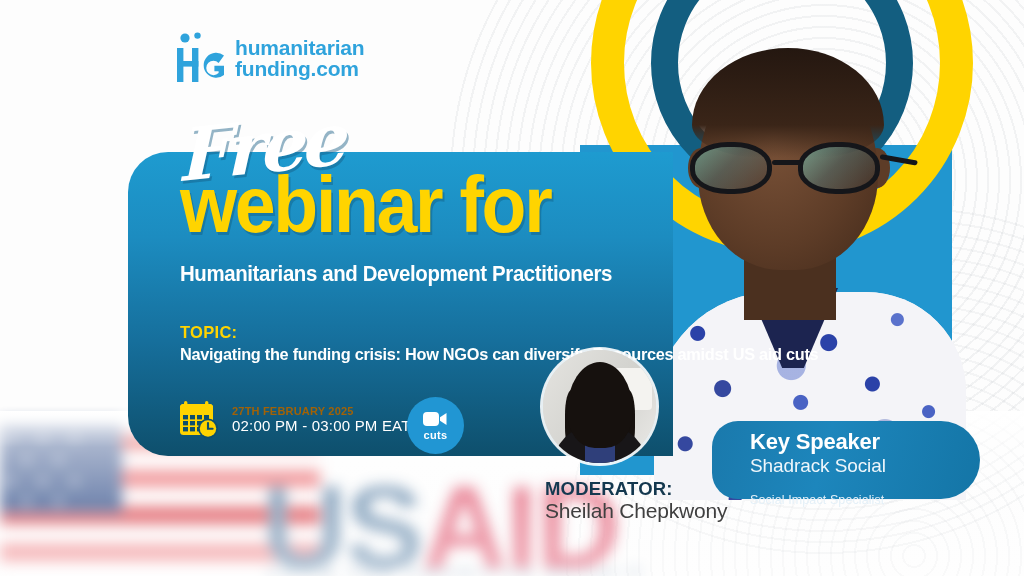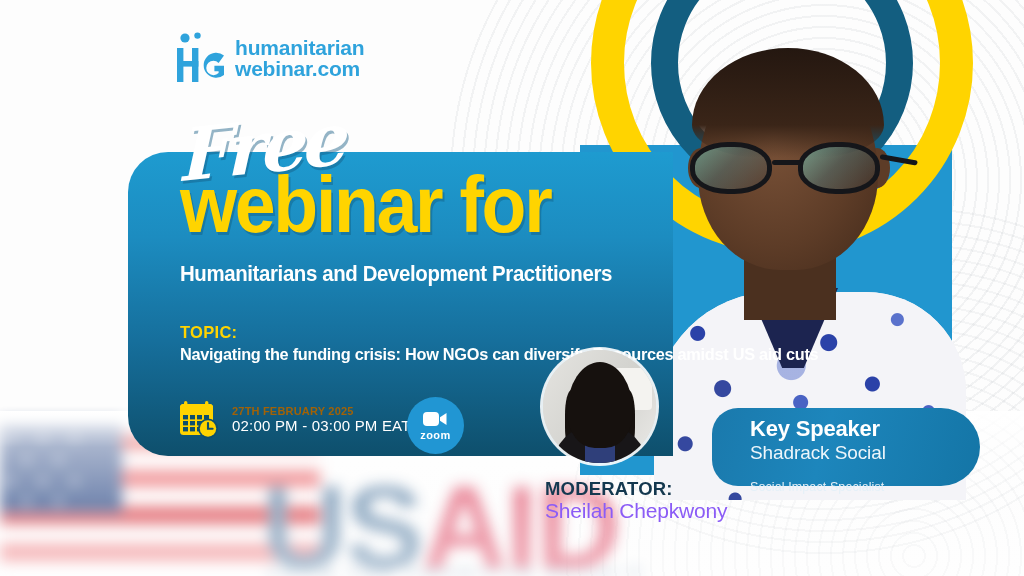--- a/index.html
+++ b/index.html
@@ -248,26 +248,26 @@
   .mod-hair-side { position:absolute; top:40px; width:16px; height:62px; background:#16110e; border-radius:40%; }
   .mod-hair-side.l { left:22px; }
   .mod-hair-side.r { left:76px; }
   .mod-face { position:absolute; left:36px; top:25px; width:42px; height:52px; background:#6b4429; border-radius:48% 48% 50% 50%/42% 42% 58% 58%; }
   .mod-smile { position:absolute; left:48px; top:56px; width:19px; height:9px; background:#f3ece6; border-radius:0 0 12px 12px; }
   .mod-jacket { position:absolute; left:10px; top:76px; width:94px; height:44px; background:#181618; border-radius:40px 40px 0 0; }
   .mod-top { position:absolute; left:42px; top:80px; width:30px; height:40px; background:#2f3f7a; border-radius:14px 14px 0 0; }
 
   .mod-text { position:absolute; left:545px; top:478px; width:215px; text-align:left; z-index:8; }
   .mod-role { font-size:18.5px; font-weight:bold; color:#14384f; letter-spacing:.2px; }
-  .mod-name { font-size:21px; color:#8b5cf6; letter-spacing:-.2px; margin-top:-1px; }
+  .mod-name { font-size:21px; color:#404040; letter-spacing:-.2px; margin-top:-1px; }
   .mod-sub { font-size:13px; font-weight:bold; color:#1c2430; margin-top:1px; }
 
   
   .speaker-banner {
-    position:absolute; left:712px; top:408px; width:268px; height:78px;
+    position:absolute; left:712px; top:421px; width:268px; height:78px;
     background:linear-gradient(105deg, #1A79AC 0%, #1D86BC 42%, #1475A6 100%);
     border-radius:28px 42px 42px 28px;
     z-index:9;
   }
   .sb-inner { position:absolute; left:38px; top:9px; }
   .sb-title { font-size:22px; font-weight:bold; color:#ffffff; letter-spacing:-.2px; line-height:1.1; }
   .sb-name  { font-size:19px; color:#eef6fb; letter-spacing:-.1px; line-height:1.15; margin-top:1px; }
   .sb-role  { font-size:12.5px; color:#e4f0f8; letter-spacing:.1px; margin-top:16px; }
 </style>
 </head>
@@ -325,21 +325,21 @@
         <circle cx="13" cy="6" r="4.6" fill="#2FA3DC"></circle>
         <circle cx="25.5" cy="3.6" r="3.2" fill="#2FA3DC"></circle>
         <rect x="5" y="16" width="6.4" height="34" fill="#2FA3DC"></rect>
         <rect x="20" y="16" width="6.4" height="34" fill="#2FA3DC"></rect>
         <rect x="5" y="29" width="21.4" height="5.6" fill="#2FA3DC"></rect>
         <path d="M52 23.5a12.5 12.5 0 1 0 0 19.5v-9.2h-9.6v5.4h4.2v1.8a7.2 7.2 0 1 1 0-10.1z" fill="#2FA3DC"></path>
       </svg>
     </div>
     <div class="logo-text">
       <div>humanitarian</div>
-      <div>webinar.com</div>
+      <div>funding.com</div>
     </div>
   </div>
 
   <div class="panel"></div>
 
   <div class="free-script">Free</div>
   <div class="headline">webinar for</div>
   <div class="subhead">Humanitarians and Development Practitioners</div>
 
   <div class="topic-label">TOPIC:</div>
@@ -376,21 +376,21 @@
     </div>
   </div>
 
   <div class="zoom-badge">
     <div class="zoom-cam">
       <svg width="25" height="16" viewBox="0 0 25 16" xmlns="http://www.w3.org/2000/svg">
         <rect x="0" y="1" width="16" height="14" rx="4" fill="#ffffff"></rect>
         <path d="M17 6.2l6.5-4.1v11.8L17 9.8z" fill="#ffffff"></path>
       </svg>
     </div>
-    <div class="zoom-word">zoom</div>
+    <div class="zoom-word">cuts</div>
   </div>
 
   <div class="mod-photo">
     <div class="mod-bg"></div>
     <div class="mod-board"></div>
     <div class="mod-hair-side l"></div>
     <div class="mod-hair-side r"></div>
     <div class="mod-jacket"></div>
     <div class="mod-top"></div>
     <div class="mod-face"></div>

